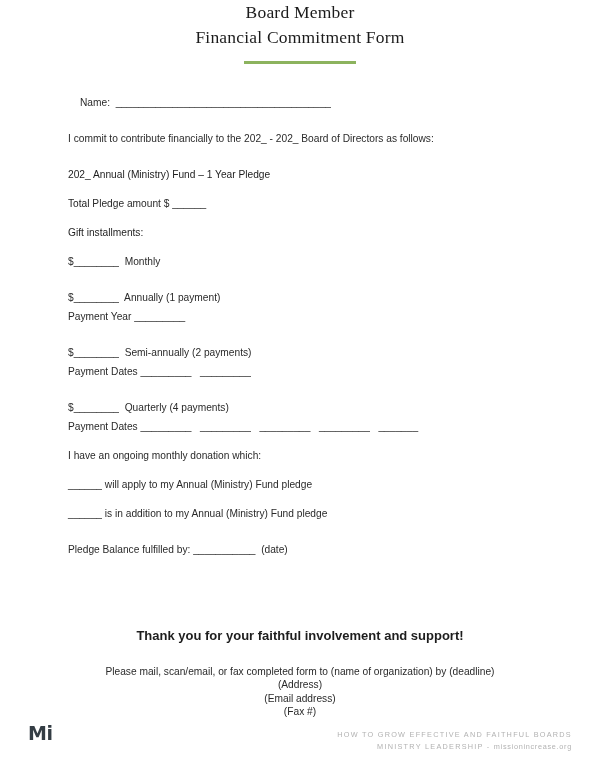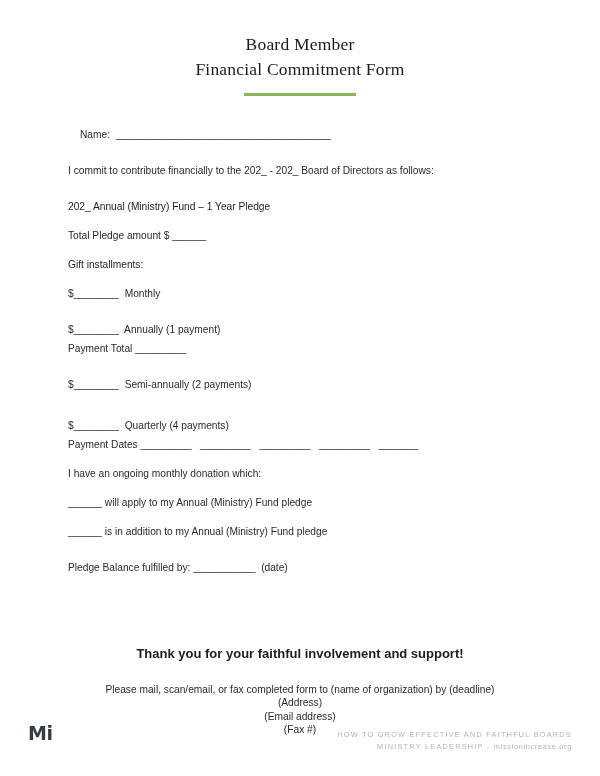--- a/index.html
+++ b/index.html
@@ -19,21 +19,20 @@
   .page {
     position: relative;
     width: 600px;
     height: 776px;
     background: #ffffff;
     box-sizing: border-box;
   }
 
   
   .title-block {
-    padding-top: 32px;
     text-align: center;
   }
   .title-line {
     font-family: "Liberation Serif", serif;
     font-size: 17.5px;
     line-height: 25px;
     letter-spacing: 0.2px;
     color: #1b1b1b;
   }
   .title-rule {
@@ -147,26 +146,27 @@
     <div class="row bold">Gift installments:</div>
 
     <div class="gap-sm"></div>
 
     <div class="row">$________  Monthly</div>
 
     <div class="gap-md"></div>
 
     <div class="row">$________  Annually (1 payment)</div>
     <div class="gap-tiny"></div>
-    <div class="row">Payment Total _________</div>
+    <div class="row">Payment Year _________</div>
 
     <div class="gap-md"></div>
 
     <div class="row">$________  Semi-annually (2 payments)</div>
     <div class="gap-tiny"></div>
+    <div class="row">Payment Dates _________   _________</div>
 
     <div class="gap-md"></div>
 
     <div class="row">$________  Quarterly (4 payments)</div>
     <div class="gap-tiny"></div>
     <div class="row">Payment Dates _________   _________   _________   _________   _______</div>
 
     <div class="gap-sm"></div>
 
     <div class="row">I have an ongoing monthly donation which:</div>

